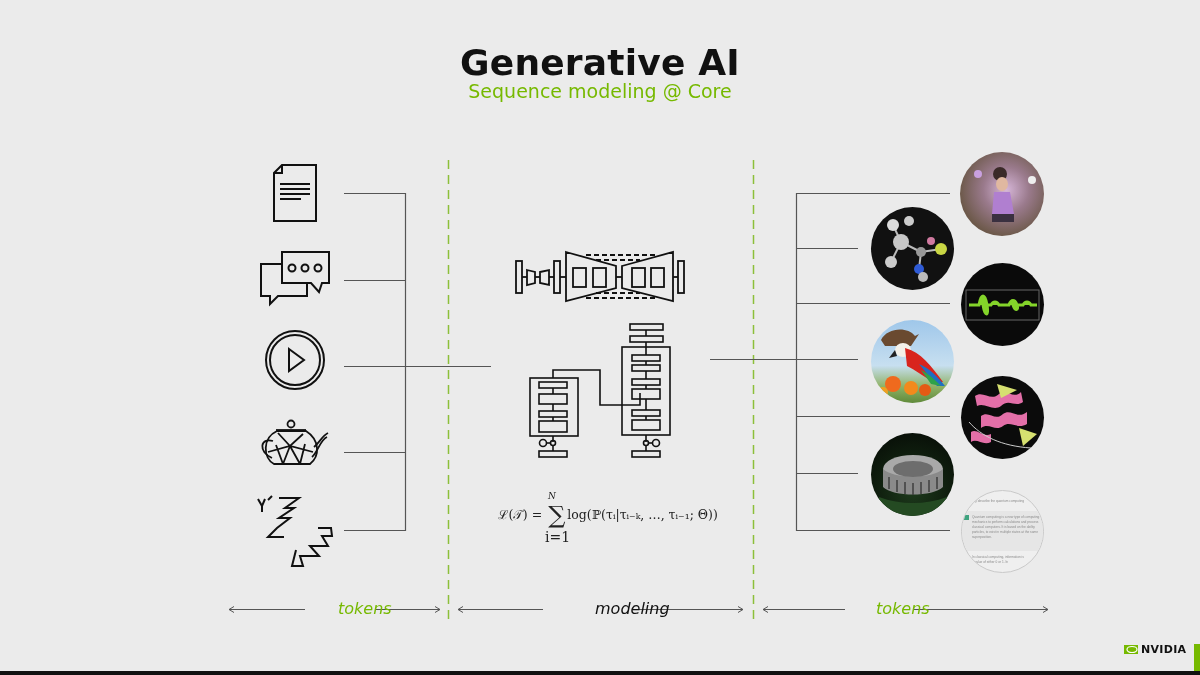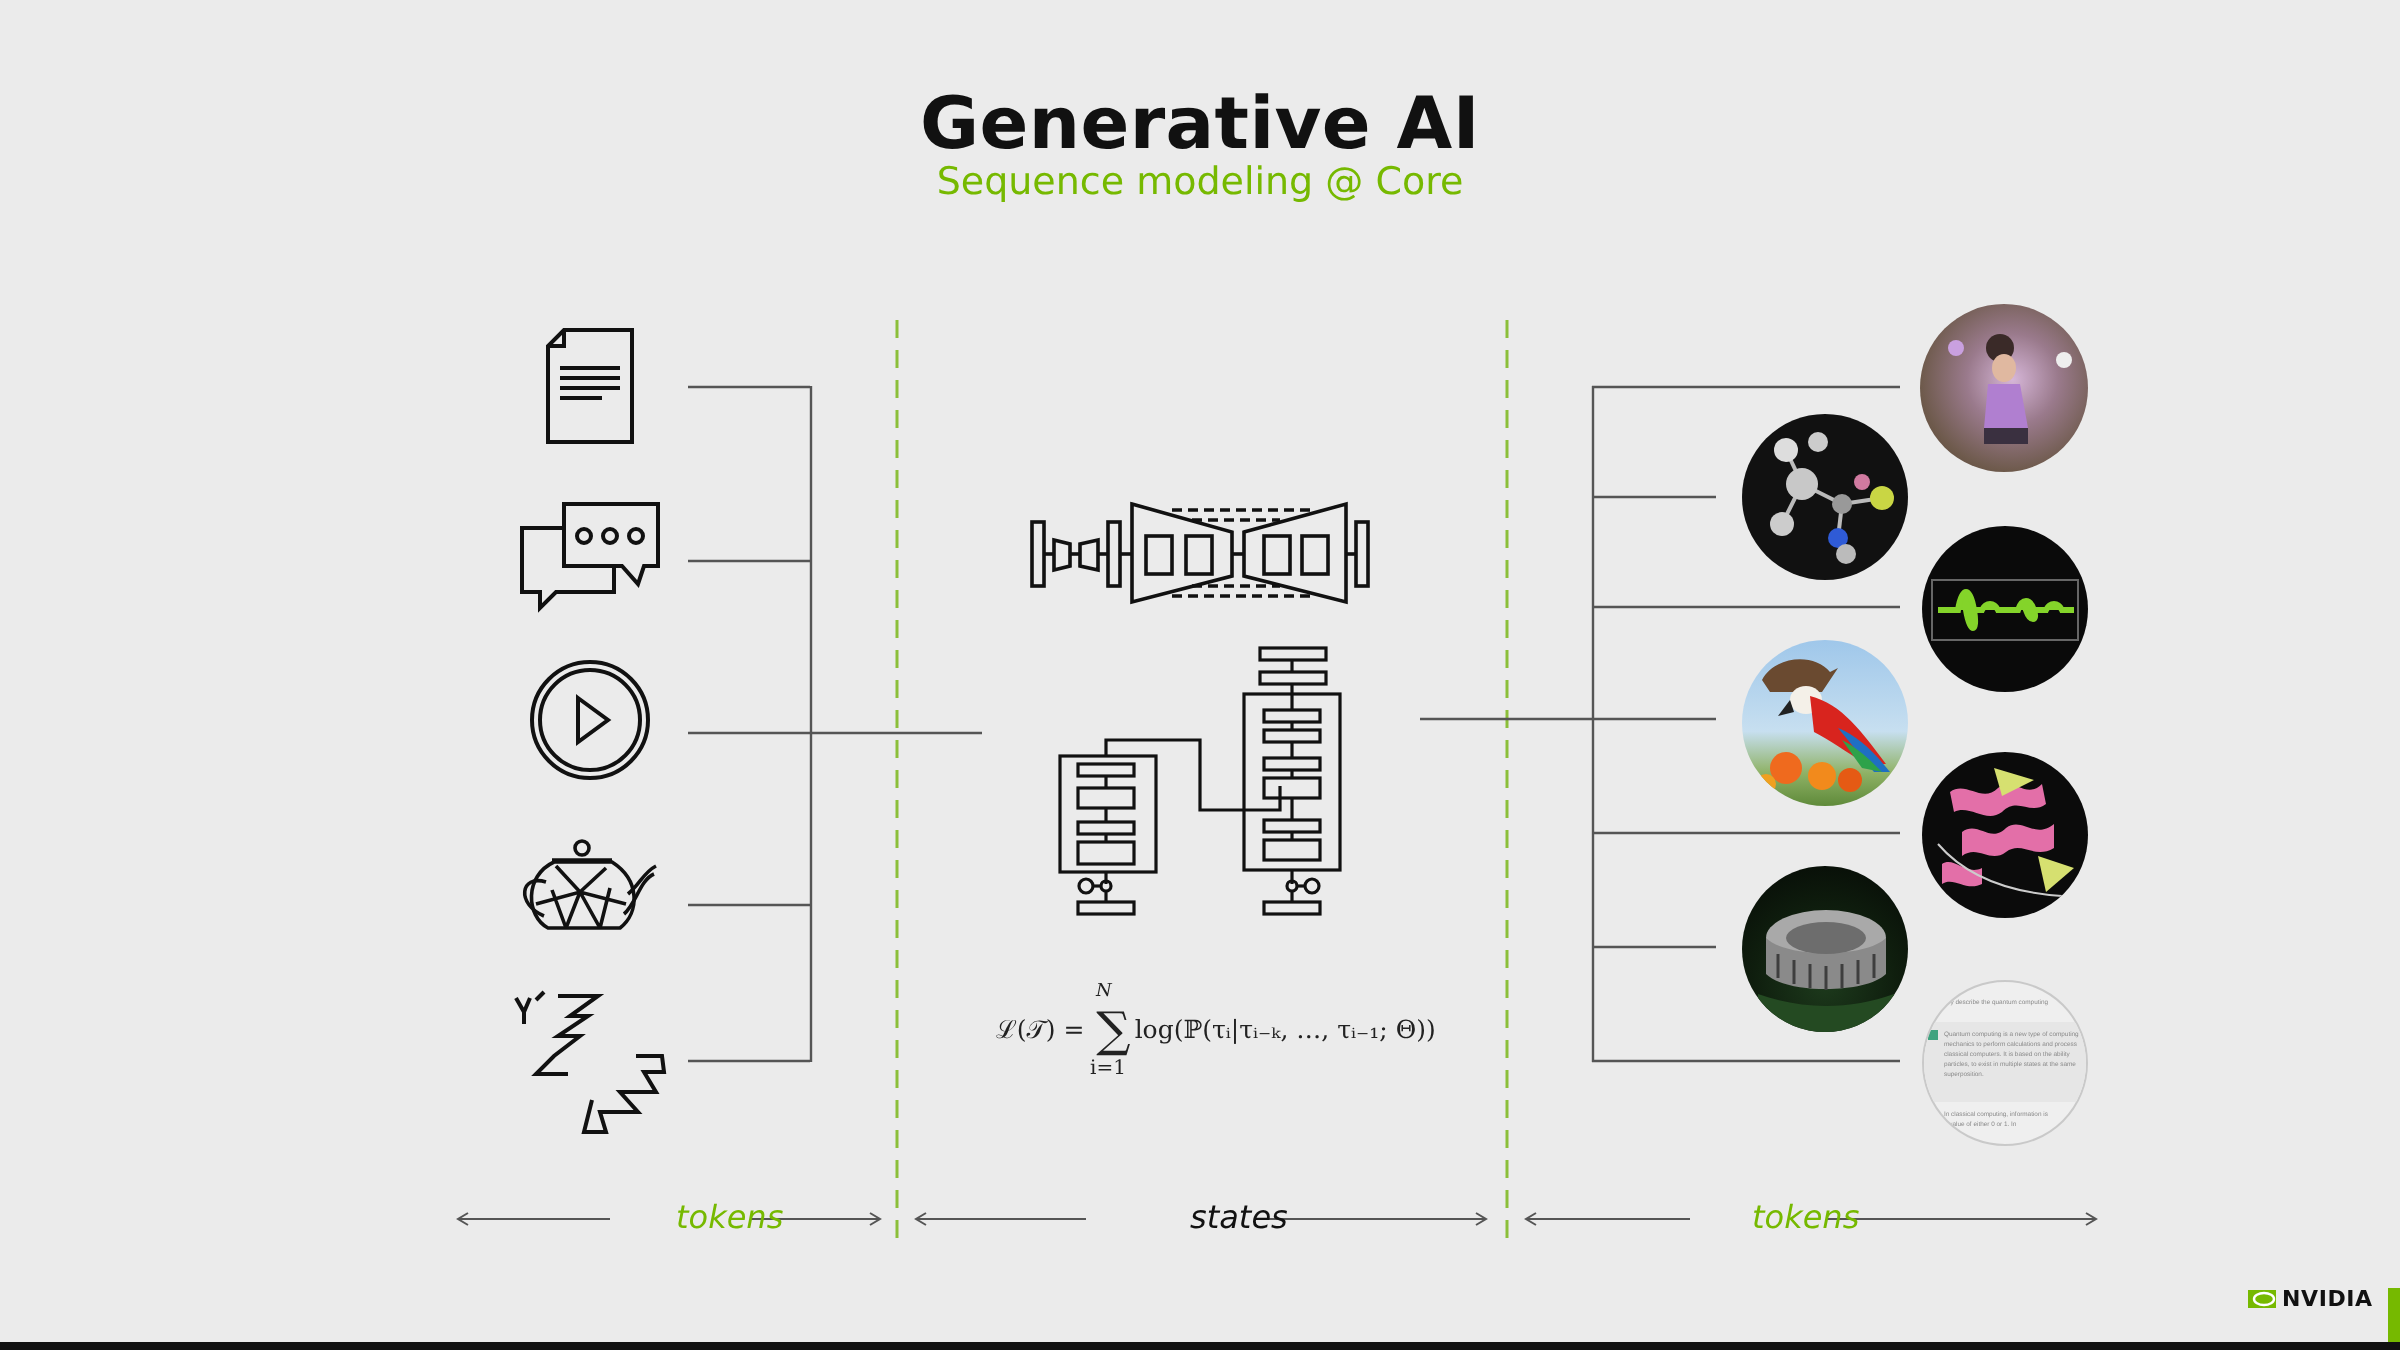--- a/index.html
+++ b/index.html
@@ -7,21 +7,21 @@
   .abs { position:absolute; }
   #title { left:0; width:1200px; top:42px; text-align:center; font-size:36px; font-weight:bold; color:#111; font-family:"DejaVu Sans", sans-serif; letter-spacing:0.2px; }
   #subtitle { left:0; width:1200px; top:80px; text-align:center; font-size:19px; color:#76b900; font-family:"DejaVu Sans", sans-serif; }
   svg.layer { position:absolute; left:0; top:0; }
   .axis-label { position:absolute; top:599px; font-size:16px; font-style:italic; font-family:"DejaVu Sans", sans-serif;margin-left:24px; }
   .green { color:#76b900; }
   .dark { color:#111; }
   .formula { position:absolute; left:498px; top:497px; width:210px; font-family:"DejaVu Serif", serif; font-size:12.5px; color:#222; white-space:nowrap; }
   .formula .sum { font-size:24px; position:relative; top:4px; margin:0 2px; display:inline-block; }
   .formula .sup { position:absolute; left:50px; top:-6px; font-size:9px; font-style:italic; }
-  .formula .sub { position:absolute; left:47px; top:32px; font-size:10px; }
+  .formula .sub { position:absolute; left:47px; top:32px; font-size:14px; }
   .thumb { position:absolute; border-radius:50%; overflow:hidden; }
   #nvidia-logo { position:absolute; left:1124px; top:643px; font-size:11px; font-weight:bold; color:#111; font-family:"DejaVu Sans", sans-serif; letter-spacing:0.3px; display:flex; align-items:center; gap:3px; }
   #bottom-bar { position:absolute; left:0; top:671px; width:1200px; height:4px; background:#111; }
   #corner-accent { position:absolute; left:1194px; top:644px; width:6px; height:27px; background:#76b900; }
 </style>
 </head>
 <body>
 
 <div id="title" class="abs">Generative AI</div>
 <div id="subtitle" class="abs">Sequence modeling @ Core</div>
@@ -286,21 +286,21 @@
     <div>particles, to exist in multiple states at the same</div>
     <div>superposition.</div>
   </div>
   <div style="position:absolute;left:10px;top:64px;width:80px;white-space:nowrap;">
     <div>In classical computing, information is</div>
     <div>a value of either 0 or 1. In</div>
   </div>
 </div>
 
 <div class="axis-label green" style="left:314px;">tokens</div>
-<div class="axis-label dark" style="left:571px;">states</div>
+<div class="axis-label dark" style="left:571px;">modeling</div>
 <div class="axis-label green" style="left:852px;">tokens</div>
 
 <div id="nvidia-logo">
   <svg width="14" height="9">
     <rect x="0" y="0" width="14" height="9" fill="#76b900"></rect>
     <ellipse cx="8" cy="4.5" rx="5" ry="3" fill="none" stroke="#fff" stroke-width="1.2"></ellipse>
   </svg>
   <span>NVIDIA</span>
 </div>
 <div id="corner-accent"></div>

